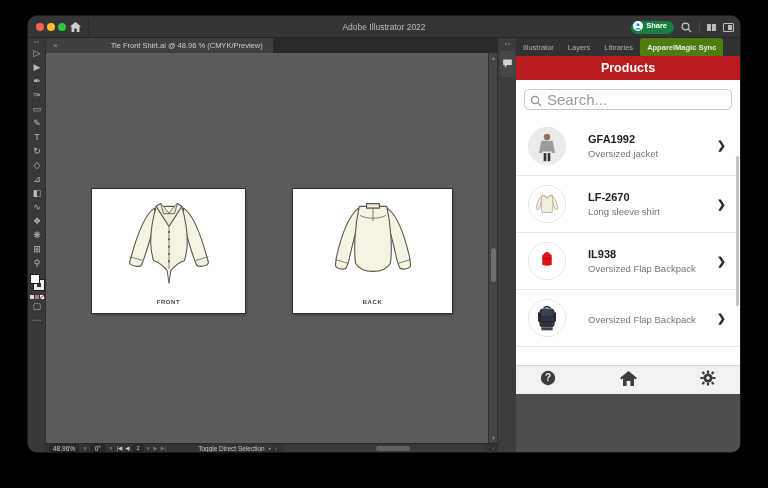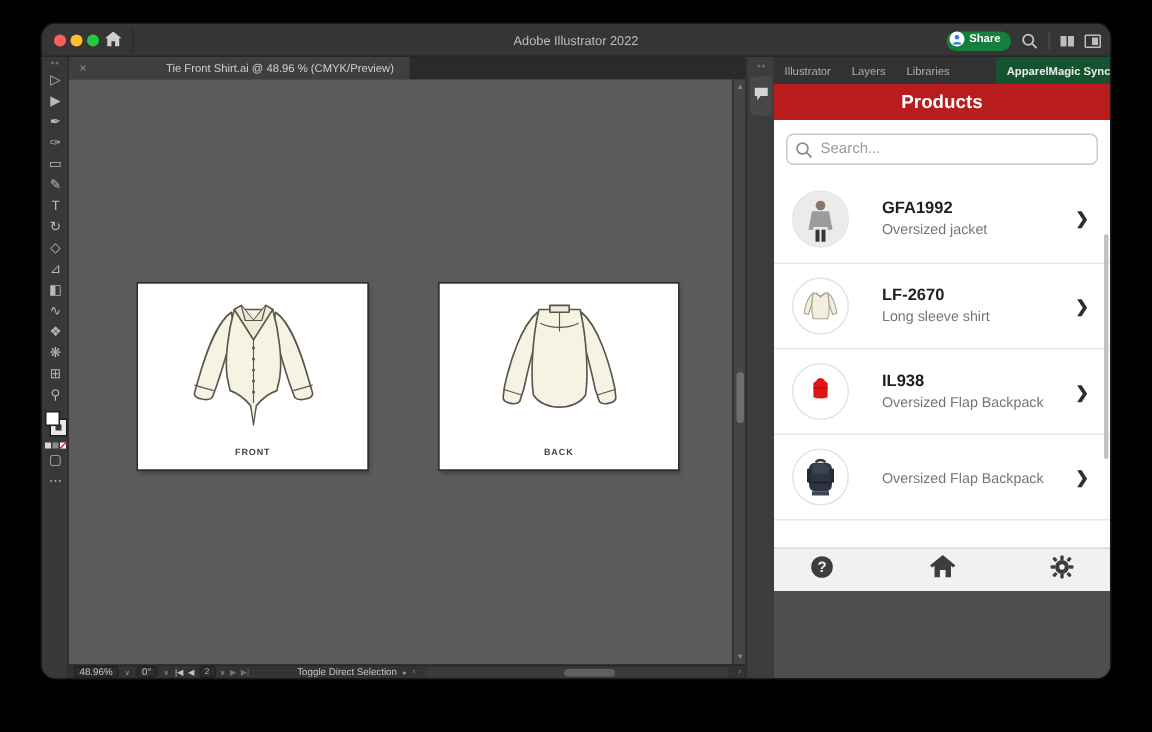--- a/index.html
+++ b/index.html
@@ -68,25 +68,25 @@
 
   
   .dock { position:absolute; left:469px; top:22px; width:19px; height:414px; background:#3c3c3c; border-left:1px solid #2d2d2d; }
   .dock .tb-handle { margin-top:2px; }
   .dock-tile { margin:3px auto 0; width:15px; height:26px; background:#474747; border-radius:3px; display:flex; align-items:center; justify-content:center; }
 
   
   .panel { position:absolute; left:488px; top:22px; width:224px; height:414px; background:#4e4e4e; }
   .ptabs { position:absolute; left:0; top:0; width:224px; height:18px; background:#323232; display:flex; align-items:stretch; }
   .ptab { display:flex; align-items:center; padding:0 7px; font-size:7.5px; color:#adadad; white-space:nowrap; }
-  .ptab.active { background:#14532d; color:#ececec; font-weight:bold; border-radius:3px 3px 0 0;margin-left:24px; }
+  .ptab.active { background:#4d7c0f; color:#ececec; font-weight:bold; border-radius:3px 3px 0 0; }
   .plug { position:absolute; left:0; top:18px; width:224px; height:338px; background:#fff; }
   .plug-header { height:24px; display:flex; align-items:center; justify-content:center; font-size:12.5px; font-weight:bold; color:#fff; }
   .search-wrap { position:relative; margin:9px 8px 0; height:21px; }
-  .search-input { width:100%; height:21px; border:1px solid #c9c9c9; border-radius:5px; padding:0 6px 0 22px; font-size:10px; color:#444; background:#fff; outline:none; font-family:"Liberation Sans", sans-serif; }
+  .search-input { width:100%; height:21px; border:1px solid #c9c9c9; border-radius:5px; padding:0 6px 0 22px; font-size:15px; color:#444; background:#fff; outline:none; font-family:"Liberation Sans", sans-serif; }
   .search-input::placeholder { color:#9a9a9a; }
   .search-ic { position:absolute; left:6px; top:4px; }
   .prod-list { margin-top:6px; }
   .prow { position:relative; height:57px; display:flex; align-items:center; padding:0 14px 0 12px; border-bottom:1px solid #e6e6e6; background:#fff; }
   .prow:first-child { height:60px; }
   .pthumb { width:38px; height:38px; border-radius:50%; border:1px solid #e3e3e3; overflow:hidden; background:#fff; flex:none; }
   .pinfo { margin-left:22px; flex:1; }
   .pcode { font-size:11px; font-weight:bold; color:#1f1f1f; }
   .pdesc { font-size:9.5px; color:#757575; margin-top:3px; }
   .pchev { font-size:11px; color:#2e2e2e; font-weight:bold; }

